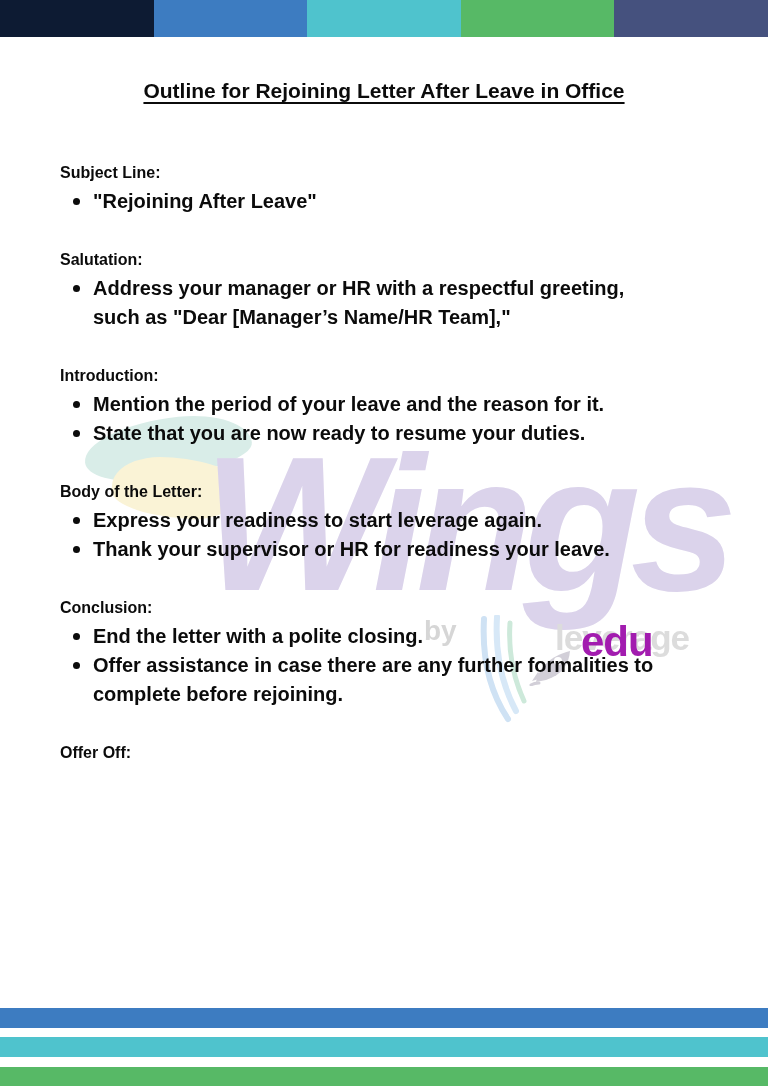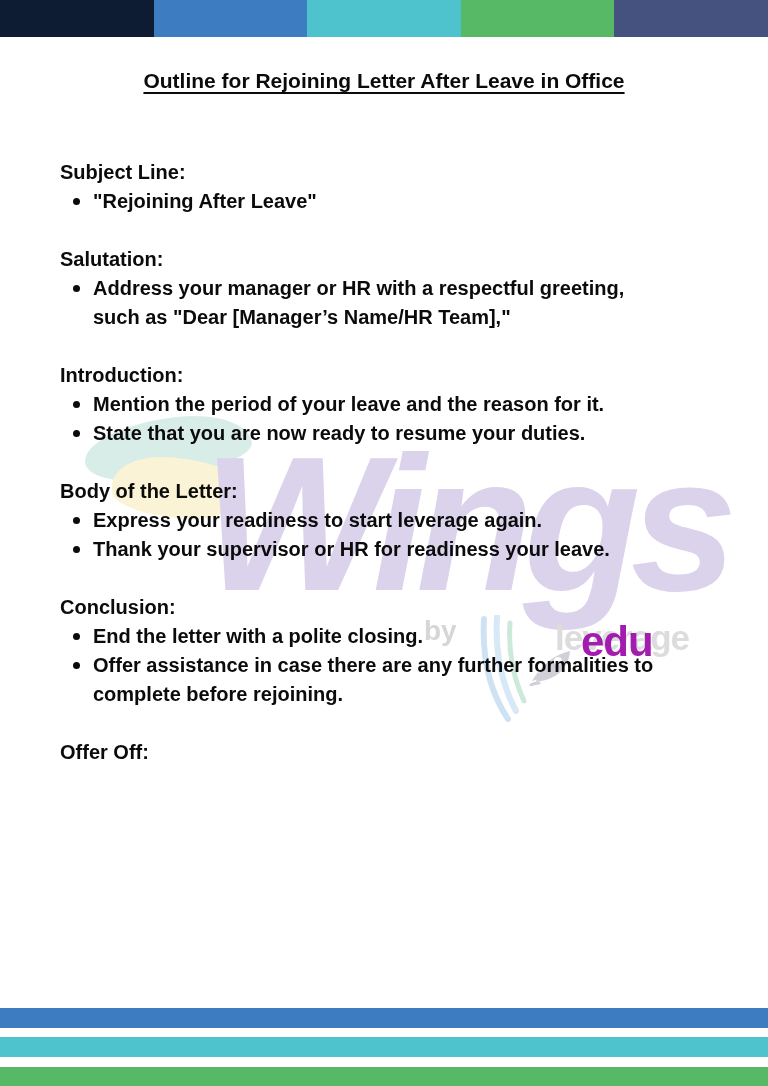--- a/index.html
+++ b/index.html
@@ -68,38 +68,38 @@
     font-size: 42px; font-weight: 700; letter-spacing: -1px;
     color: #a21caf;
   }
   .quill-svg { position: absolute; left: 476px; top: 615px; }
   .rocket-svg { position: absolute; left: 528px; top: 648px; }
 
   
   .content-layer { position: absolute; inset: 0; z-index: 2; }
   .doc-title {
     position: absolute;
-    top: 69px; left: 0;
+    top: 79px; left: 0;
     width: 768px;
     text-align: center;
     font-size: 21px;
     font-weight: 700;
     text-decoration: underline;
     text-underline-offset: 4px;
     text-decoration-thickness: 2px;
     color: #0b0b0b;
   }
   .outline {
     position: absolute;
     top: 158px; left: 60px;
     width: 648px;
   }
   .section { margin-bottom: 29px; }
   .section-heading {
-    font-size: 20px;
+    font-size: 16px;
     font-weight: 700;
     line-height: 29px;
     color: #0b0b0b;
   }
   .bullets { list-style: none; }
   .bullets li {
     position: relative;
     padding-left: 33px;
     max-width: 645px;
     width: 612px;

